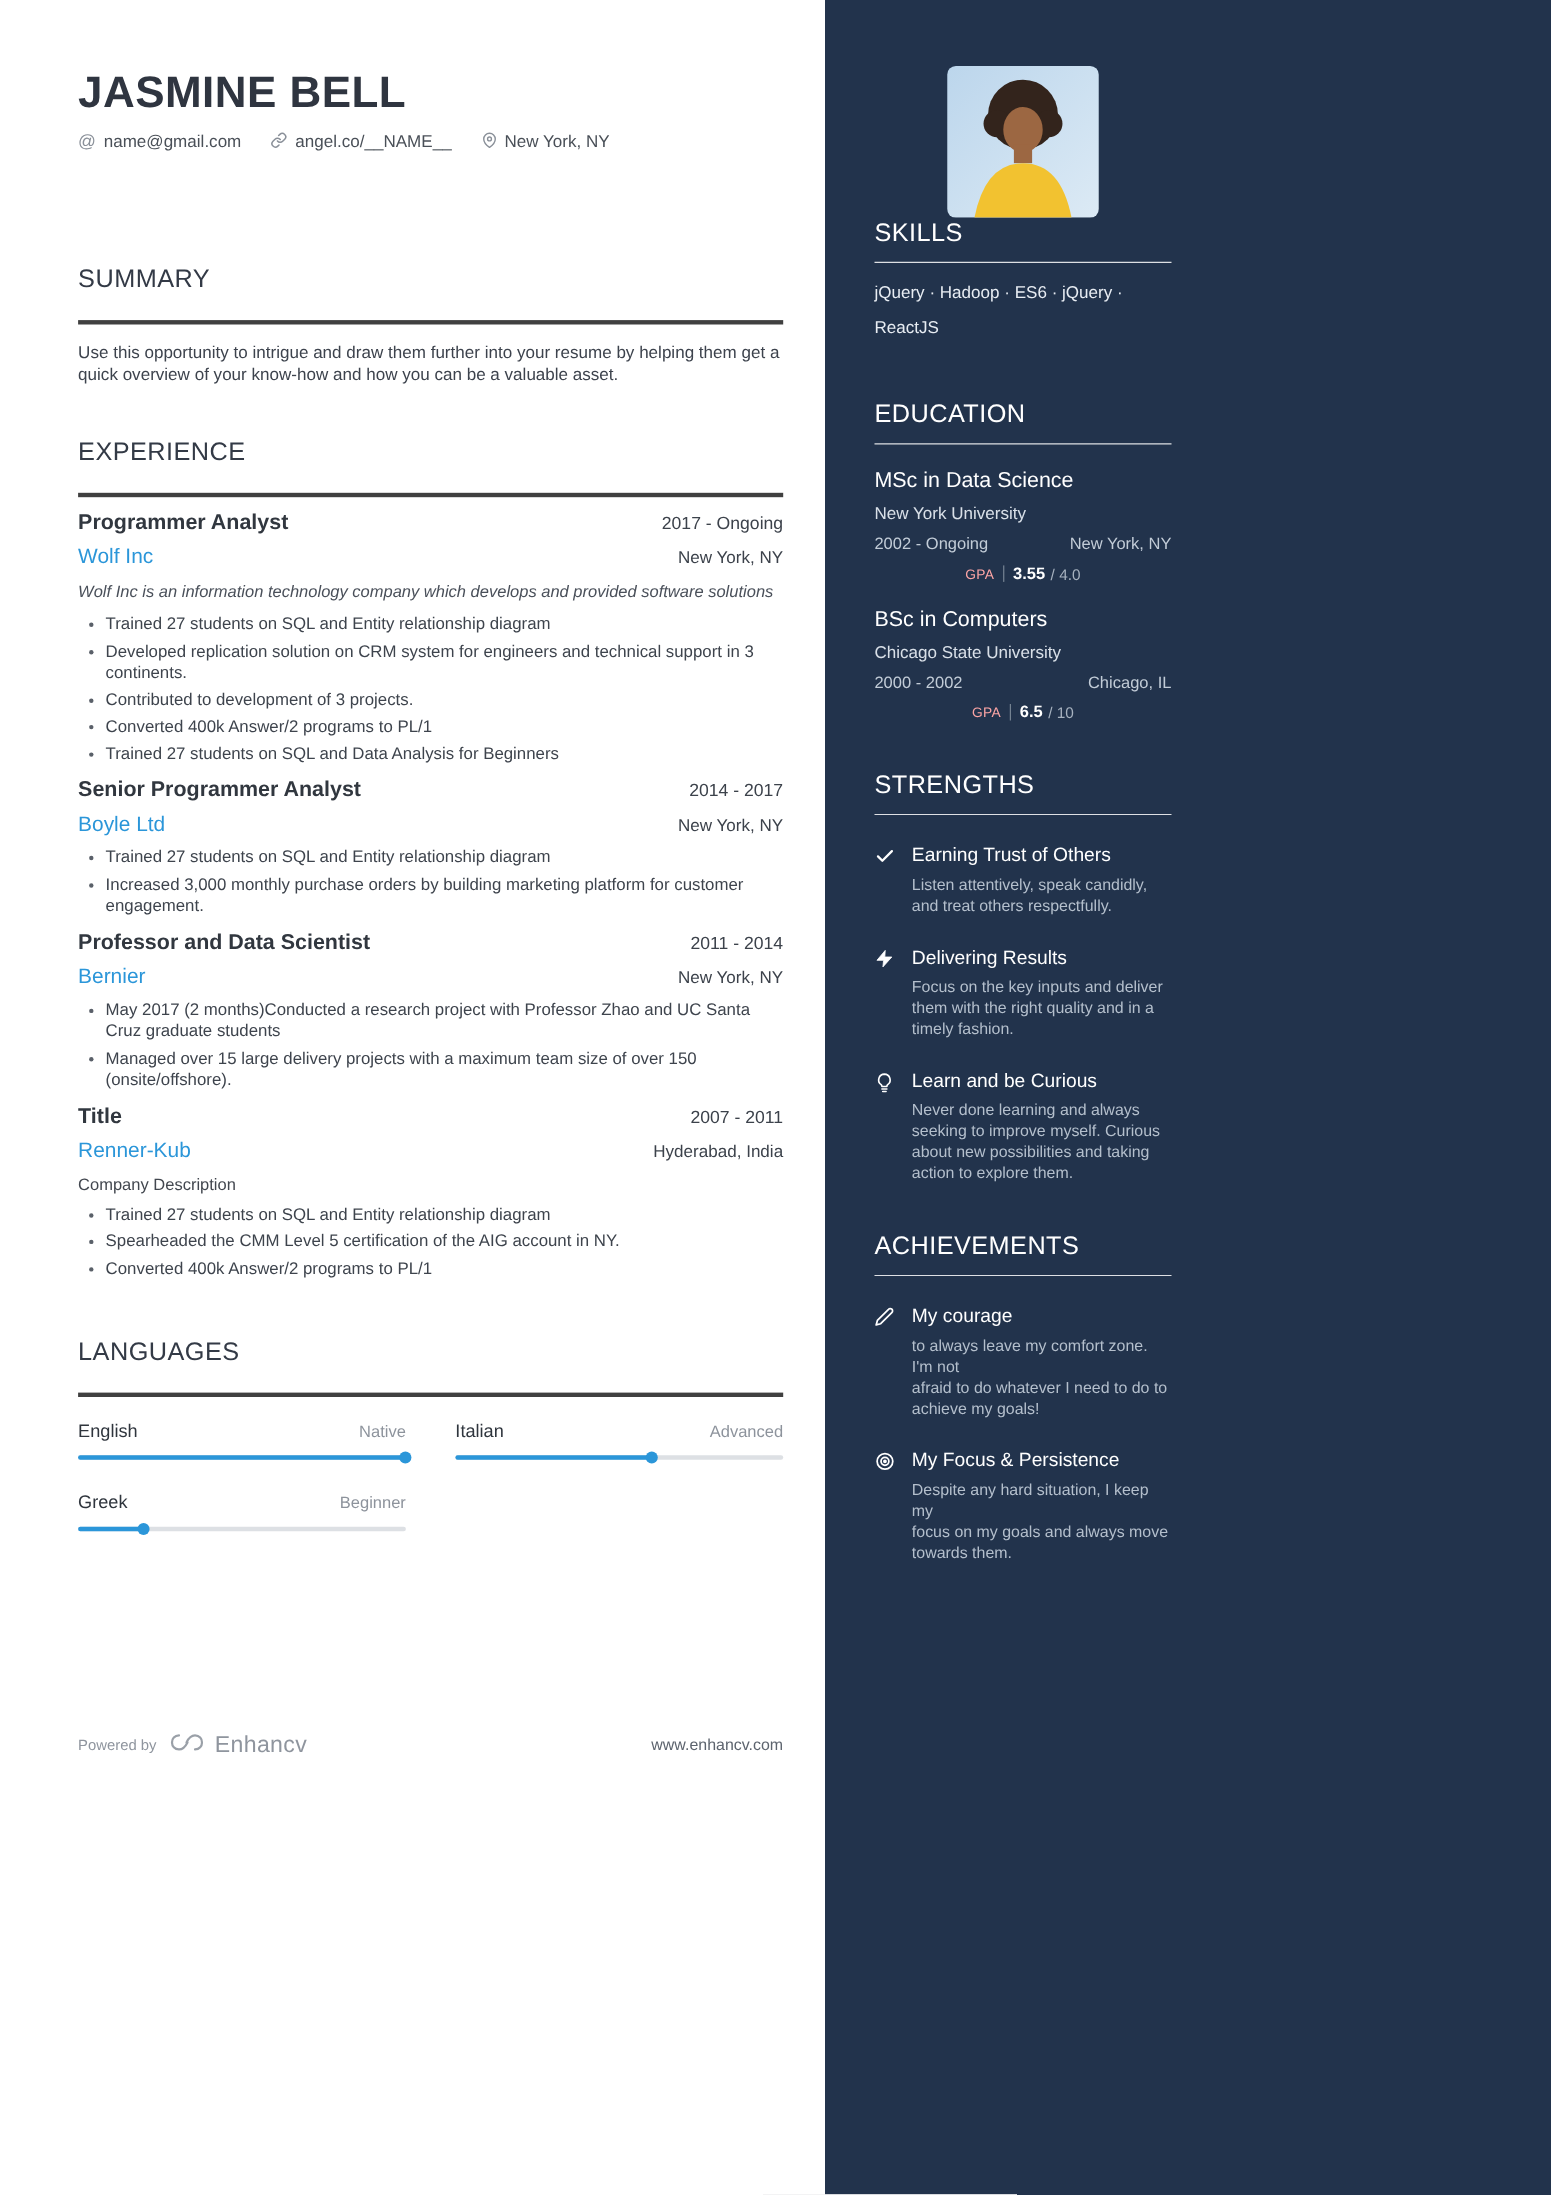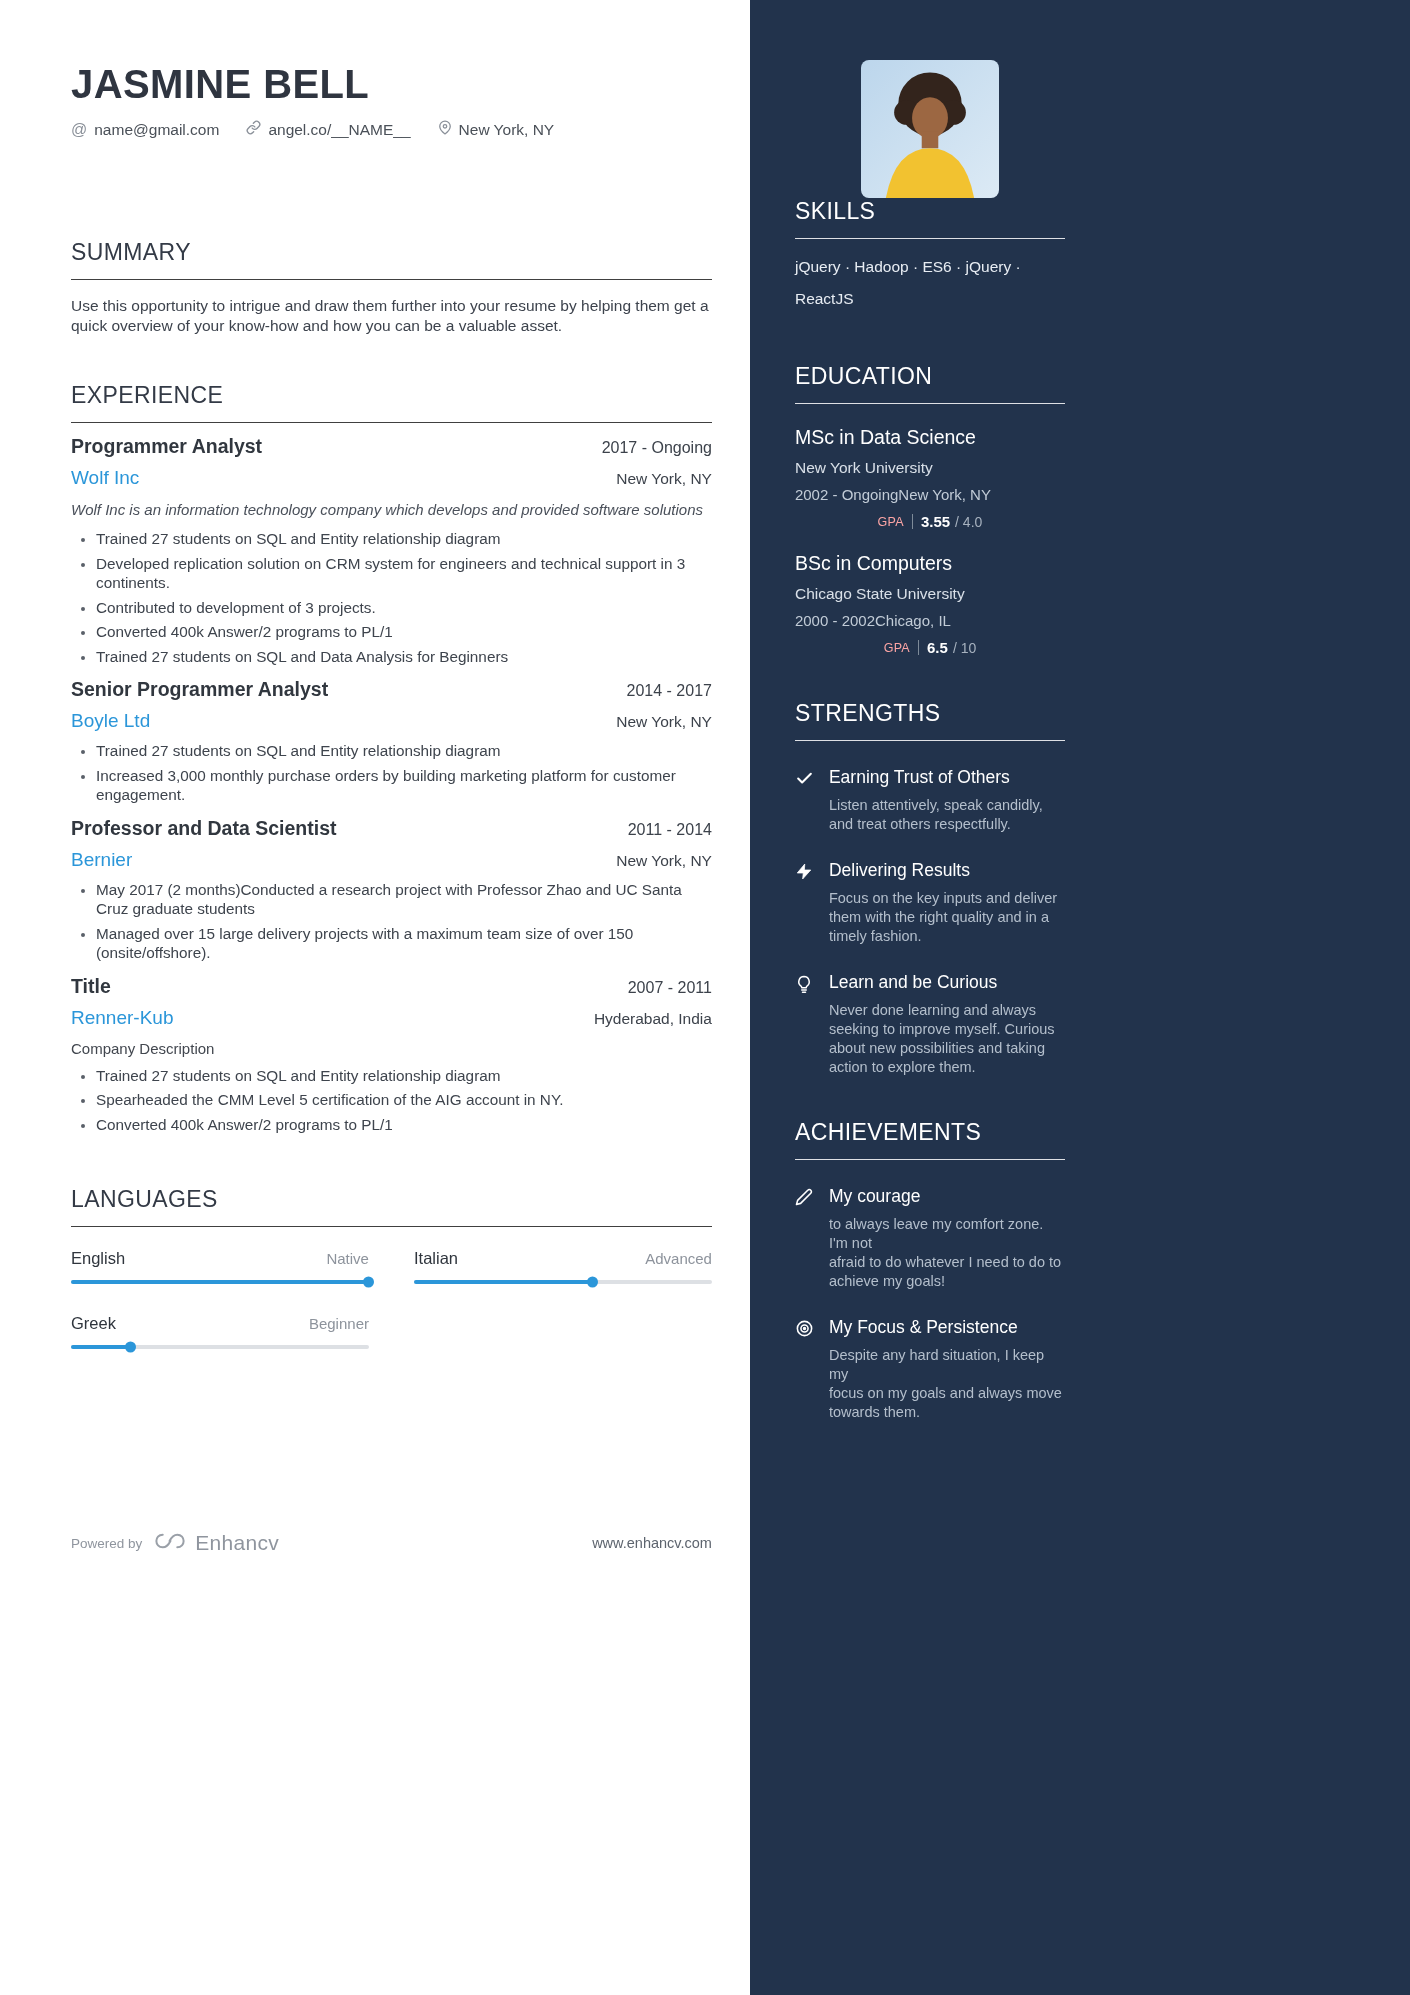--- a/index.html
+++ b/index.html
@@ -8,21 +8,21 @@
   .page { width:1410px; height:1995px; background:#ffffff; display:flex; overflow:hidden; margin:0 auto; }
 
   
   .main { width:778px; padding:62px 38px 0 71px; }
   .name { font-size:40px; font-weight:700; color:#2f3540; letter-spacing:.4px; }
   .contact { display:flex; align-items:center; gap:27px; margin-top:13px; font-size:15.5px; color:#4a5058; }
   .contact .citem { display:flex; align-items:center; gap:7px; }
   .contact svg, .contact .at { color:#8a9099; stroke:#8a9099; }
   .at { font-size:16px; }
 
-  h2.lhead { margin-top:100px; font-size:23px; font-weight:400; letter-spacing:.4px; color:#333a46; padding-bottom:13px; border-bottom:1px solid #404040; }
+  h2.lhead { margin-top:100px; font-size:23px; font-weight:400; letter-spacing:.4px; color:#333a46; padding-bottom:24px; border-bottom:4px solid #404040; }
   h2.lhead.tight { margin-top:46px; }
   h2.lhead.langs { margin-top:52px; }
 
   .summary-text { margin-top:16px; font-size:15.5px; line-height:20px; color:#3d434d; }
 
   .job { margin-top:12px; }
   .job-head, .job-sub { display:flex; justify-content:space-between; align-items:baseline; }
   .job-title { font-size:19.5px; font-weight:700; color:#31373f; }
   .job-date { font-size:16px; color:#3c424b; }
   .job-sub { margin-top:9px; }
@@ -55,21 +55,21 @@
   h2.shead { font-size:23px; font-weight:400; letter-spacing:.4px; color:#ffffff; padding-bottom:13px; border-bottom:1px solid rgba(255,255,255,.85); }
   .m-skills { }
   .m-edu { margin-top:48px; }
   .m-str { margin-top:44px; }
   .m-ach { margin-top:42px; }
   .skills-list { margin-top:12px; font-size:15.5px; line-height:32px; color:#e8edf3; }
 
   .edu { margin-top:22px; }
   .degree { font-size:19.5px; color:#ffffff; }
   .school { margin-top:10px; font-size:15.5px; color:#d9e0e8; }
-  .edu-row { margin-top:9px; display:flex; justify-content:flex-start; font-size:15px; color:#c2ccd7; }
+  .edu-row { margin-top:9px; display:flex; justify-content:space-between; font-size:15px; color:#c2ccd7; }
   .gpa-row { margin-top:10px; display:flex; justify-content:center; align-items:center; }
   .gpa-label { font-size:12.5px; color:#fca5a5; letter-spacing:.3px; }
   .gpa-sep { width:1px; height:15px; background:#7e8b99; margin:0 8px; }
   .gpa-val { font-size:15px; font-weight:700; color:#ffffff; }
   .gpa-scale { font-size:14px; color:#a7b2bf; margin-left:5px; }
 
   .sitem { display:flex; margin-top:26px; }
   .sicon { width:22px; flex:none; margin-right:12px; padding-top:2px; }
   .sicon svg { stroke:#ffffff; }
   .stitle { font-size:17.5px; color:#ffffff; }

